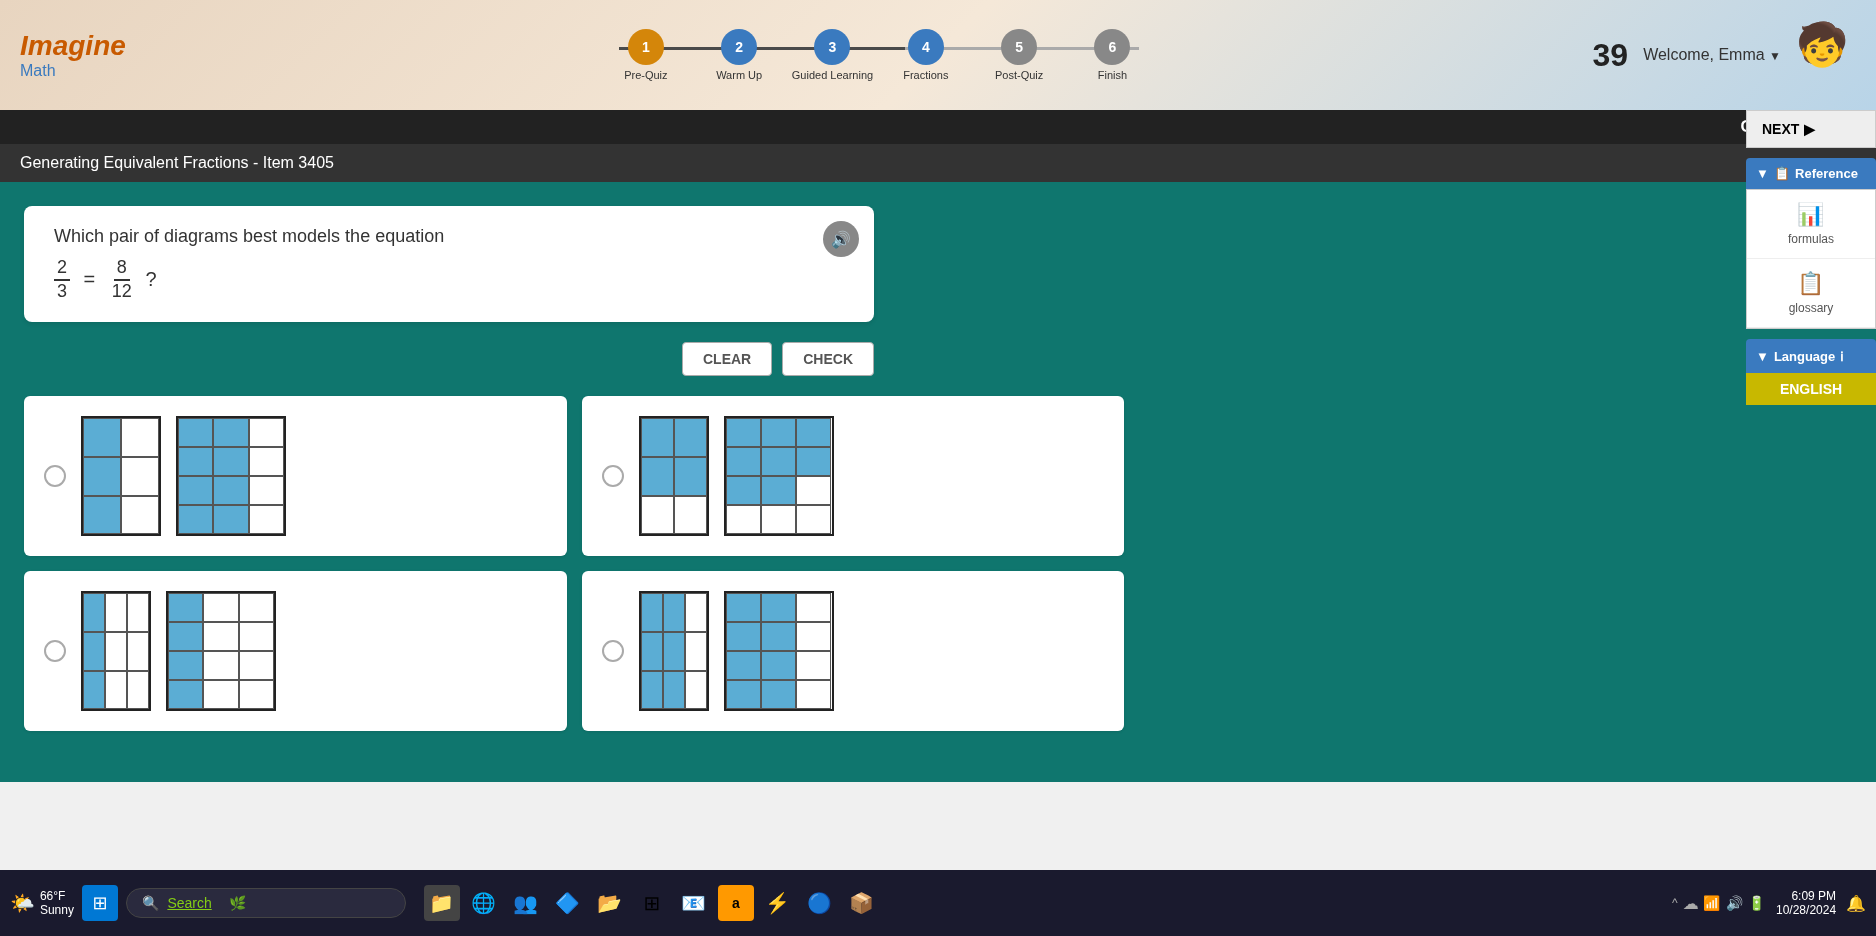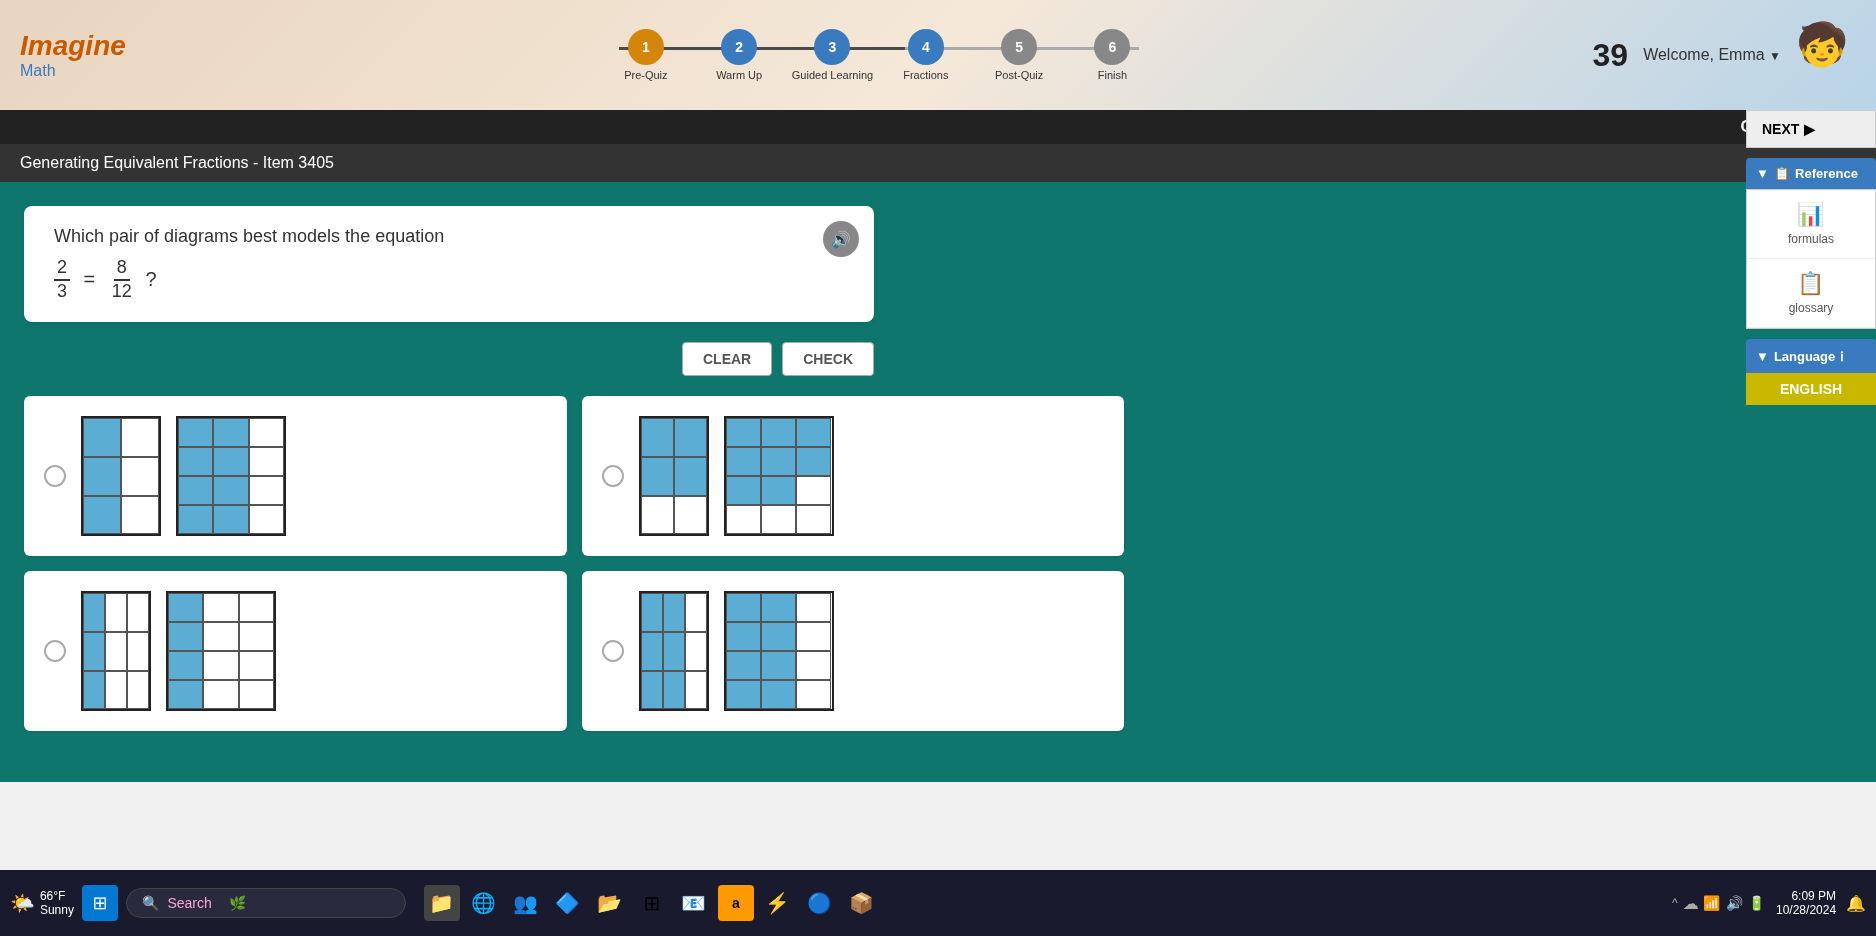--- a/index.html
+++ b/index.html
@@ -744,21 +744,21 @@
       <div>Sunny</div>
     </div>
   </div>
 
   <div class="taskbar-start">
     <span style="color:white;font-size:18px;">⊞</span>
   </div>
 
   <div class="taskbar-search">
     <span>🔍</span>
-    <span style="color:#f9a8d4;font-size:14px;">Search</span>
+    <span style="color:#84cc16;font-size:14px;text-decoration:underline;">Search</span>
     <span style="margin-left:10px;">🌿</span>
   </div>
 
   <div class="taskbar-icons">
     <div class="taskbar-icon" style="background:#444; border-radius:4px;">📁</div>
     <div class="taskbar-icon">🌐</div>
     <div class="taskbar-icon">👥</div>
     <div class="taskbar-icon">🔷</div>
     <div class="taskbar-icon">📂</div>
     <div class="taskbar-icon">⊞</div>

